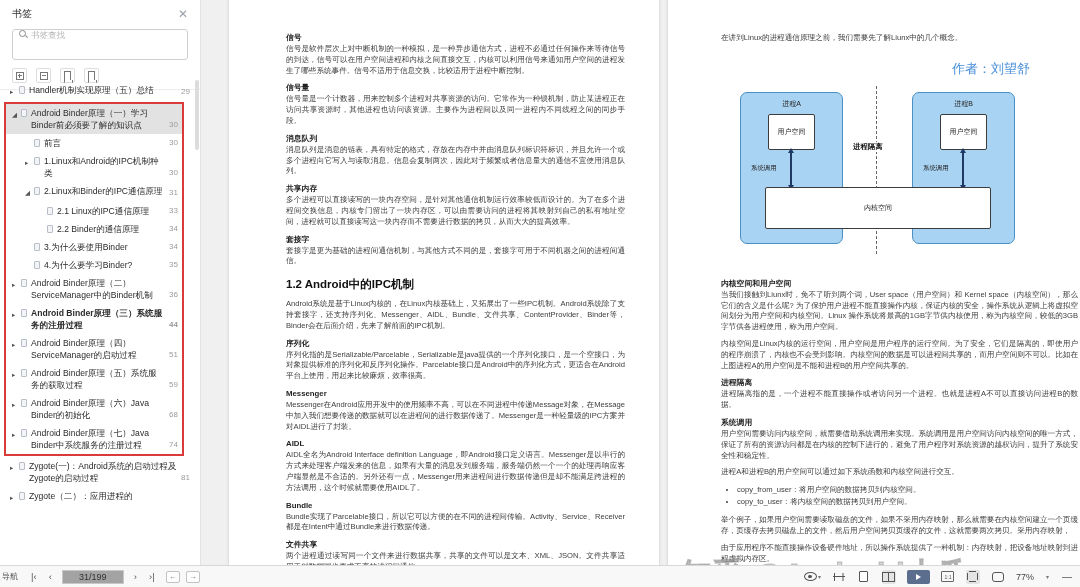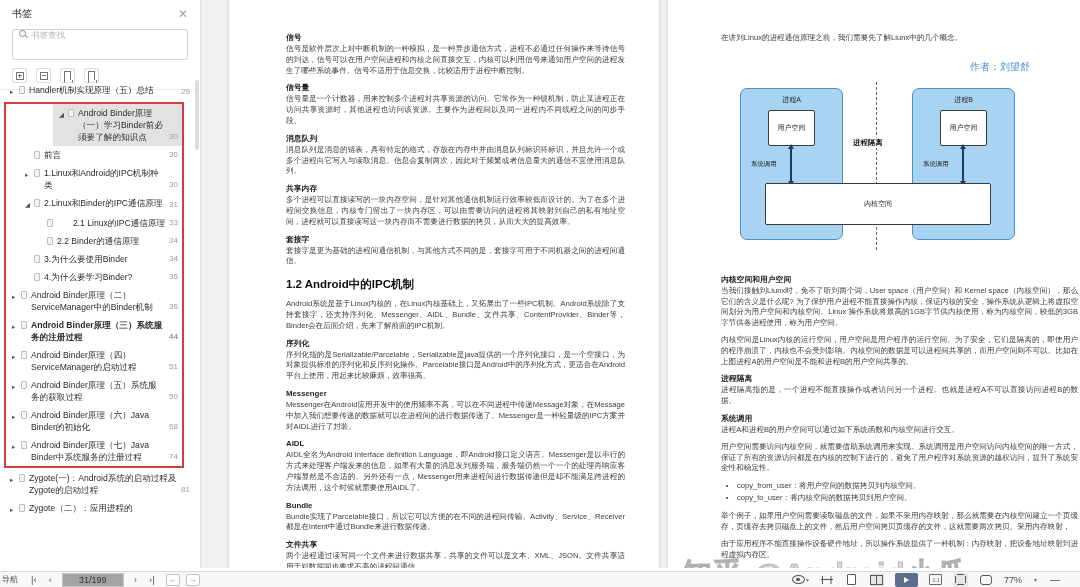--- a/index.html
+++ b/index.html
@@ -32,21 +32,21 @@
   .box-glyph::before { content:""; position:absolute; left:1px; top:2.6px; width:4px; height:1px; background:#777; }
   .box-plus::after { content:""; position:absolute; left:2.6px; top:1px; width:1px; height:4px; background:#777; }
   .ribbon { width:7px; height:9px; border:1px solid #777; border-bottom:none; position:relative; }
   .ribbon::after { content:""; position:absolute; left:-1px; bottom:-3px; width:7px; height:3px;
                    background:#fff; border-left:1px solid #777; border-right:1px solid #777;
                    clip-path:polygon(0 0,100% 0,100% 100%,50% 30%,0 100%); }
   .sb-list { position:absolute; top:75px; bottom:0; left:0; right:0; overflow:hidden;
              padding:6px 6px 0 4px; }
   .bm-item { display:flex; align-items:flex-start; font-size:8.6px; line-height:12px;
              color:#2b2b2b; padding:3px 4px 3px 6px; cursor:pointer; }
-  .bm-item.selected { background:#e2e2e2;margin-left:47px; }
+  .bm-item.selected { background:#e2e2e2; }
   .bm-arrow { flex:none; width:9px; font-size:6.5px; color:#555; margin-top:2px; }
   .bm-doc { flex:none; width:6px; height:8px; border:1px solid #b9bec6; border-radius:1px;
             margin:2px 4px 0 0; background:#f2f4f7; }
   .bm-label { flex:1; }
   .bm-page { flex:none; margin-left:4px; align-self:flex-end; font-size:8px; color:#9b9b9b; }
   .red-group { border:2px solid #d93a3a; margin:1px 10px 1px 0; }
   .sb-scrollthumb { position:absolute; right:1px; top:80px; width:4px; height:70px;
                     background:#dcdcdc; border-radius:2px; }
 
   
@@ -55,21 +55,21 @@
   .page { position:absolute; top:-8px; height:610px; background:#fff;
           border:1px solid #e0e0e0; box-shadow:0 0 3px rgba(0,0,0,.07); }
   .page-left  { left:27px;  width:432px; padding:36px 34px 0 57px; }
   .page-right { left:466px; width:432px; padding:40px 20px 0 53px; }
   .sec-p  { font-size:7.6px; line-height:10.8px; color:#3c3c3c; margin:0 0 6px 0; text-align:justify; }
   .sec-h3 { font-size:7.8px; line-height:11px; color:#1f1f1f; font-weight:bold; margin:3px 0 1px 0; }
   .sec-h2 { font-size:11.5px; color:#111; font-weight:bold; margin:10px 0 7px 0; }
   .sec-ul { margin:2px 0 8px 16px; }
   .sec-ul li { font-size:7.6px; line-height:11.5px; color:#3c3c3c; }
   .intro-p { font-size:7.6px; line-height:10.8px; color:#3c3c3c; }
-  .author-line { font-size:10px; color:#4a90d9; text-align:right; padding-right:48px; margin-top:16px; }
+  .author-line { font-size:13px; color:#4a90d9; text-align:right; padding-right:48px; margin-top:16px; }
 
   
   .diagram { position:relative; width:330px; height:178px; margin:8px 0 14px 8px; }
   .dg-proc { position:absolute; top:6px; width:103px; height:152px; background:#a9d3f2;
              border:1px solid #4a90c4; border-radius:7px; }
   .dg-proc-a { left:11px; } .dg-proc-b { left:183px; }
   .dg-proc-label { position:absolute; top:6px; width:100%; text-align:center;
                    font-size:7px; color:#222; }
   .dg-white { position:absolute; background:#fff; border:1px solid #3c3c3c; border-radius:2px;
               display:flex; align-items:center; justify-content:center; font-size:7px; color:#222; }
@@ -87,32 +87,32 @@
   .dg-arrow::after  { bottom:-4px; border-top:5px solid #1f3864; }
   .dg-arrow-a { left:61px; } .dg-arrow-b { left:233px; }
   .dg-syscall { position:absolute; top:78px; font-size:6.4px; color:#222; z-index:2; }
   .dg-syscall-a { left:22px; } .dg-syscall-b { left:194px; }
 
   .watermark { position:absolute; left:14px; bottom:6px; white-space:nowrap;
                font-size:30px; font-weight:bold; color:rgba(120,120,120,.28);
                -webkit-text-stroke:1px rgba(140,140,140,.55); letter-spacing:1px; }
 
   
-  .bottombar { position:absolute; left:0; right:0; bottom:0; height:16px; background:#f8f8f8;
+  .bottombar { position:absolute; left:0; right:0; bottom:0; height:22px; background:#f8f8f8;
                border-top:1px solid #d8d8d8; display:flex; align-items:center; font-size:9px;
                color:#444; }
   .bb-left { display:flex; align-items:center; gap:2px; }
   .bb-nav-label { font-size:8px; color:#555; margin:0 6px 0 2px; }
   .bb-btn { padding:0 5px; color:#555; cursor:pointer; font-size:9.5px; line-height:17px; }
   .bb-pagebox { width:62px; height:14px; border:1px solid #c8c8c8; background:#a3a3a3;
                 text-align:center; font-size:9px; line-height:13px; color:#333; margin:0 3px; }
   .bb-hist { width:14px; height:12px; border:1px solid #c2c2c2; border-radius:2px; background:#fdfdfd;
              display:flex; align-items:center; justify-content:center; font-size:8px; color:#777;
              margin-left:4px; cursor:pointer; }
-  .bb-right { margin-left:auto; display:flex; align-items:center; gap:11px; padding-right:18px; }
+  .bb-right { margin-left:auto; display:flex; align-items:center; gap:11px; padding-right:6px; }
   .bb-icon { display:flex; align-items:center; justify-content:center; height:14px; min-width:14px;
              cursor:pointer; color:#555; }
   .bb-icon.active { background:#e4e4e4; border-radius:2px; }
   .caret { font-size:6px; color:#777; margin-left:1px; }
   .play-btn { width:23px; height:14px; background:#5b6e8e; border-radius:2px; display:flex;
               align-items:center; justify-content:center; cursor:pointer; }
   .play-tri { width:0; height:0; border-top:3.5px solid transparent; border-bottom:3.5px solid transparent;
               border-left:5.5px solid #fff; margin-left:1px; }
   .one2one { width:13px; height:11px; border:1px solid #666; border-radius:1px; font-size:5px;
              display:flex; align-items:center; justify-content:center; color:#555; }
@@ -189,21 +189,21 @@
             <span class="bm-doc"></span>
             <span class="bm-label">1.Linux和Android的IPC机制种类</span>
             <span class="bm-page">30</span>
           </div>
           <div class="bm-item" style="padding-left: 19px;">
             <span class="bm-arrow">◢</span>
             <span class="bm-doc"></span>
             <span class="bm-label">2.Linux和Binder的IPC通信原理</span>
             <span class="bm-page">31</span>
           </div>
-          <div class="bm-item" style="padding-left: 32px; text-align: right;">
+          <div class="bm-item" style="padding-left: 32px;">
             <span class="bm-arrow"></span>
             <span class="bm-doc"></span>
             <span class="bm-label">2.1 Linux的IPC通信原理</span>
             <span class="bm-page">33</span>
           </div>
           <div class="bm-item" style="padding-left: 32px;">
             <span class="bm-arrow"></span>
             <span class="bm-doc"></span>
             <span class="bm-label">2.2 Binder的通信原理</span>
             <span class="bm-page">34</span>
@@ -322,22 +322,22 @@
         <span class="dg-isolation">进程隔离</span>
       </div>
 
       <div id="right-sections">
           <div class="sec-h3">内核空间和用户空间</div>
           <p class="sec-p">当我们接触到Liunx时，免不了听到两个词，User space（用户空间）和 Kernel space（内核空间），那么它们的含义是什么呢? 为了保护用户进程不能直接操作内核，保证内核的安全，操作系统从逻辑上将虚拟空间划分为用户空间和内核空间。Linux 操作系统将最高的1GB字节供内核使用，称为内核空间，较低的3GB 字节供各进程使用，称为用户空间。</p>
           <p class="sec-p">内核空间是Linux内核的运行空间，用户空间是用户程序的运行空间。为了安全，它们是隔离的，即使用户的程序崩溃了，内核也不会受到影响。内核空间的数据是可以进程间共享的，而用户空间则不可以。比如在上图进程A的用户空间是不能和进程B的用户空间共享的。</p>
           <div class="sec-h3">进程隔离</div>
           <p class="sec-p">进程隔离指的是，一个进程不能直接操作或者访问另一个进程。也就是进程A不可以直接访问进程B的数据。</p>
           <div class="sec-h3">系统调用</div>
+          <p class="sec-p">用户空间需要访问内核空间，就需要借助系统调用来实现。系统调用是用户空间访问内核空间的唯一方式，保证了所有的资源访问都是在内核的控制下进行的，避免了用户程序对系统资源的越权访问，提升了系统安全性和稳定性。</p>
           <p class="sec-p">进程A和进程B的用户空间可以通过如下系统函数和内核空间进行交互。</p>
-          <p class="sec-p">用户空间需要访问内核空间，就需要借助系统调用来实现。系统调用是用户空间访问内核空间的唯一方式，保证了所有的资源访问都是在内核的控制下进行的，避免了用户程序对系统资源的越权访问，提升了系统安全性和稳定性。</p>
           <ul class="sec-ul">
             <li>copy_from_user：将用户空间的数据拷贝到内核空间。</li>
             <li>copy_to_user：将内核空间的数据拷贝到用户空间。</li>
           </ul>
           <p class="sec-p">举个例子，如果用户空间需要读取磁盘的文件，如果不采用内存映射，那么就需要在内核空间建立一个页缓存，页缓存去拷贝磁盘上的文件，然后用户空间拷贝页缓存的文件，这就需要两次拷贝。采用内存映射，</p>
           <p class="sec-p">由于应用程序不能直接操作设备硬件地址，所以操作系统提供了一种机制：内存映射，把设备地址映射到进程虚拟内存区。</p>
         </div>
       <div class="watermark">知乎 @Android小瓜</div>
     </section>
   </main>

